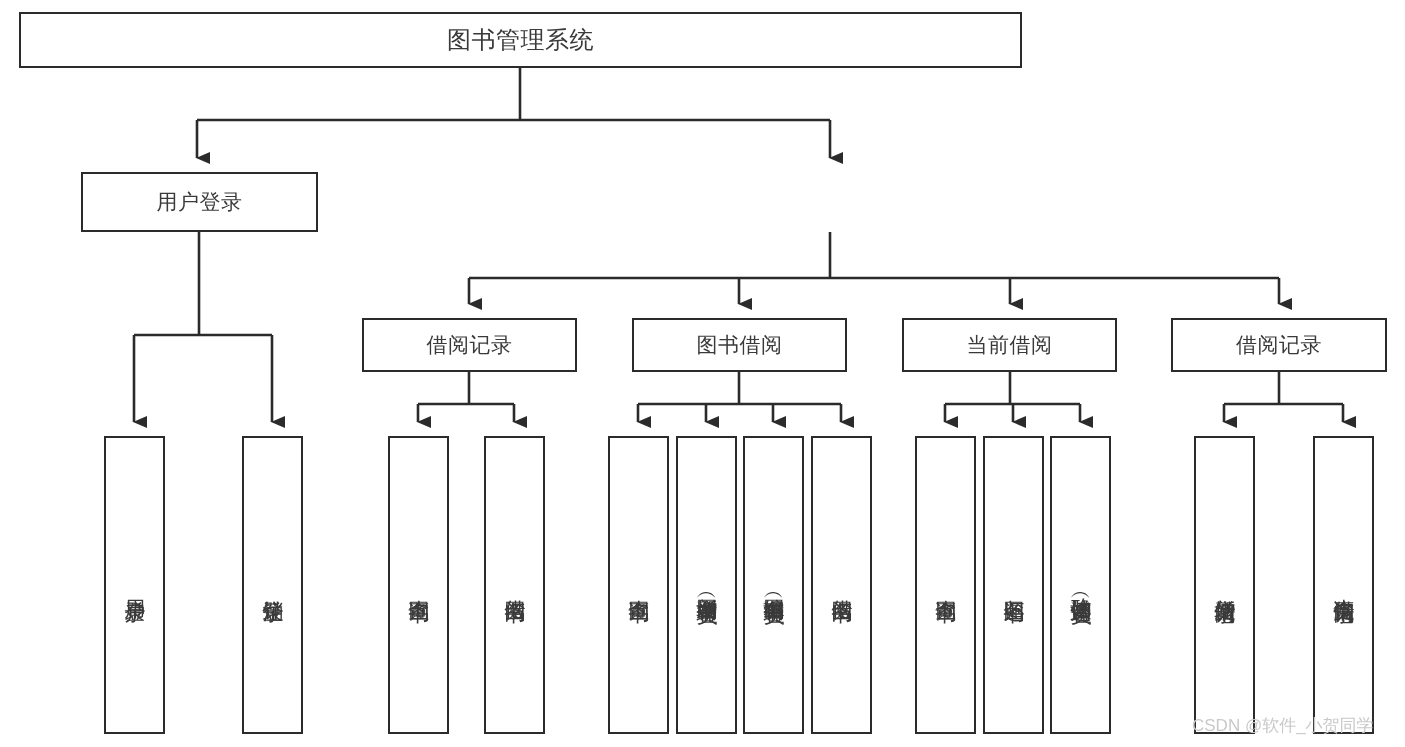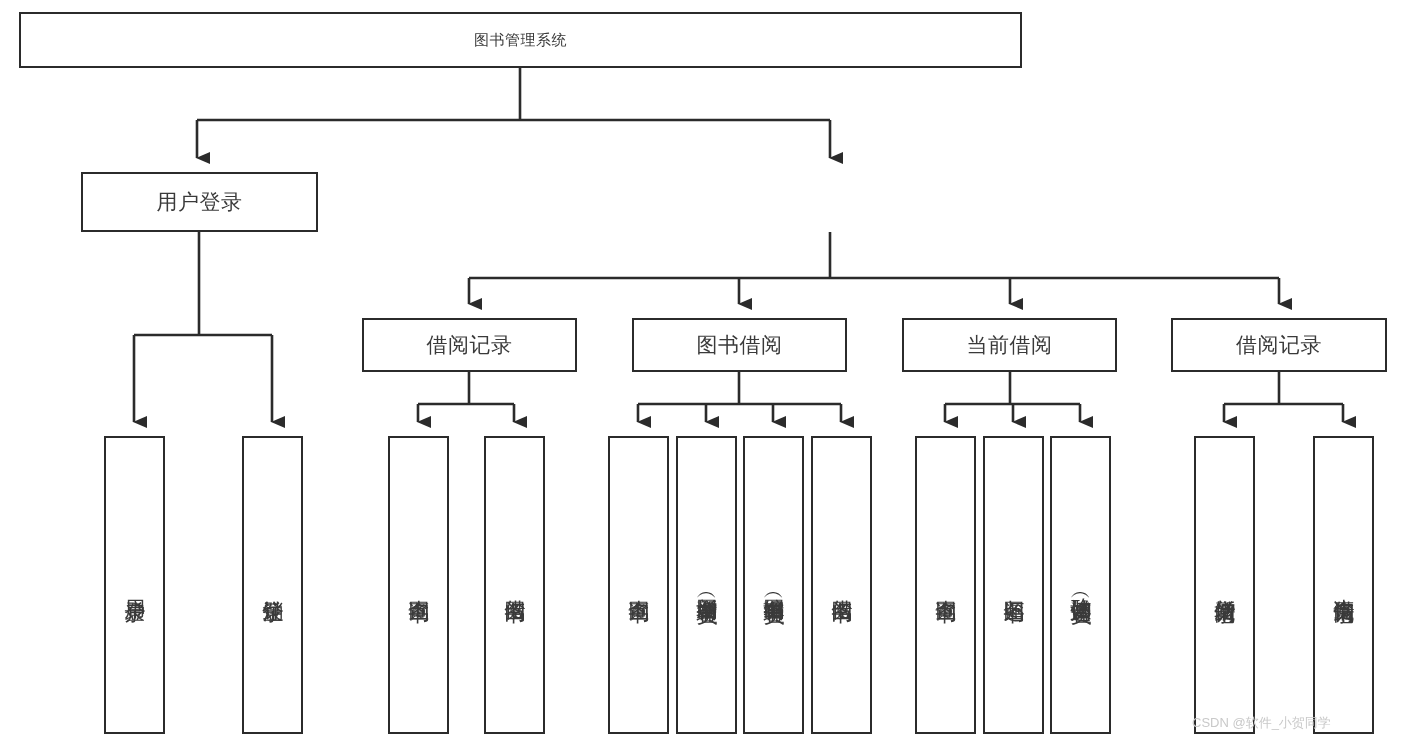--- a/index.html
+++ b/index.html
@@ -44,27 +44,27 @@
     white-space: nowrap;
   }
   .node.vertical .label {
     writing-mode: vertical-rl;
     text-orientation: upright;
     font-size: 21px;
     line-height: 1.28;
     letter-spacing: 1px;
     max-height: 100%;
   }
-  .node.root .label { font-size: 15px; }
+  .node.root .label { font-size: 24px; }
   .node.level2 .label { font-size: 21px; }
   .watermark {
     position: absolute;
     left: 1192px;
     top: 714px;
-    font-size: 13px;
+    font-size: 17px;
     color: #c9c9c9;
     white-space: nowrap;
     z-index: 5;
   }
 </style>
 </head>
 <body>
 
 <div id="canvas">
 

